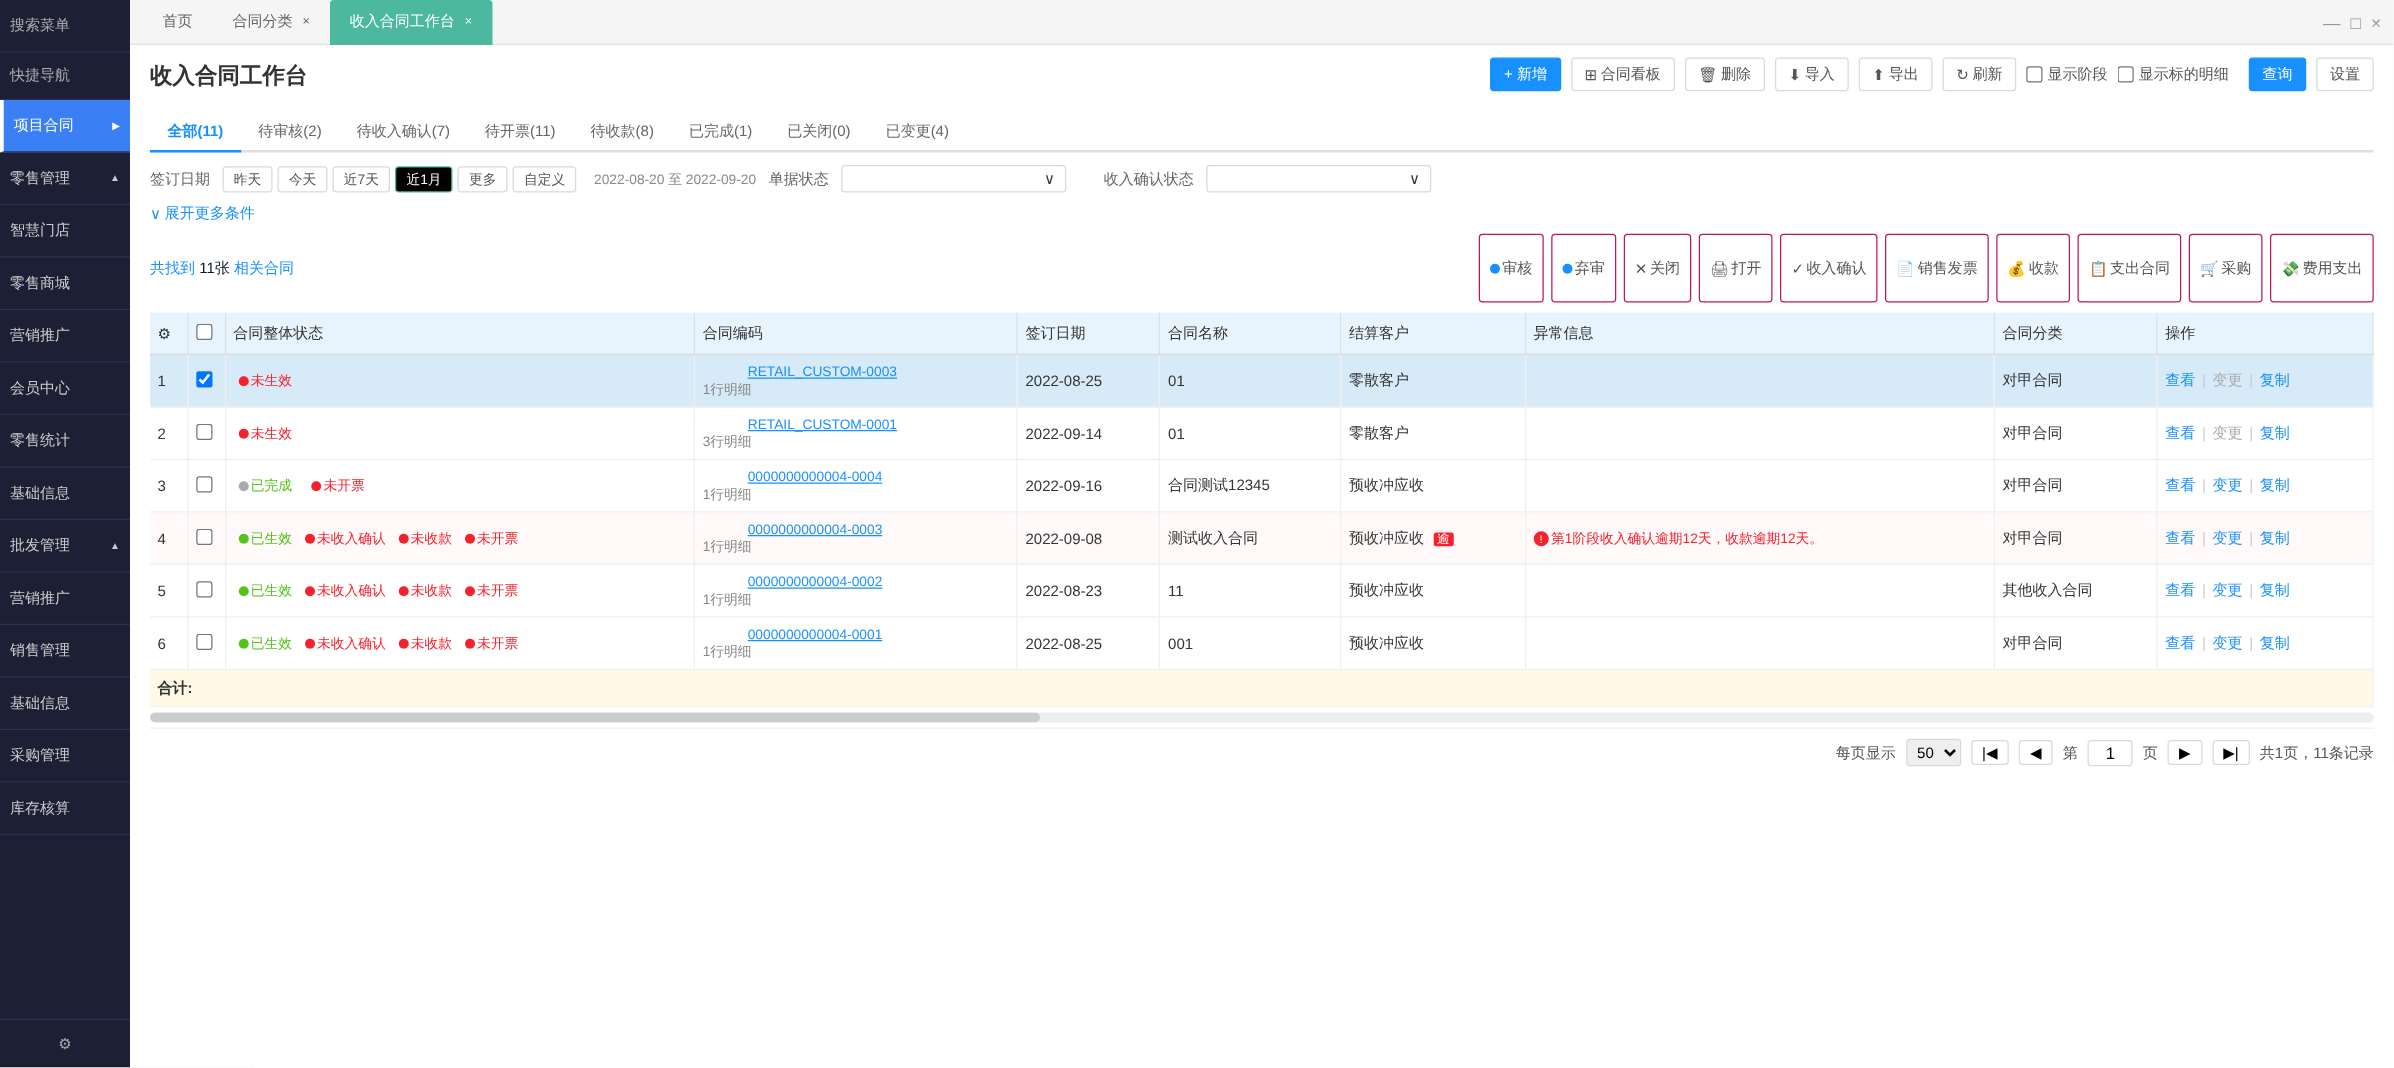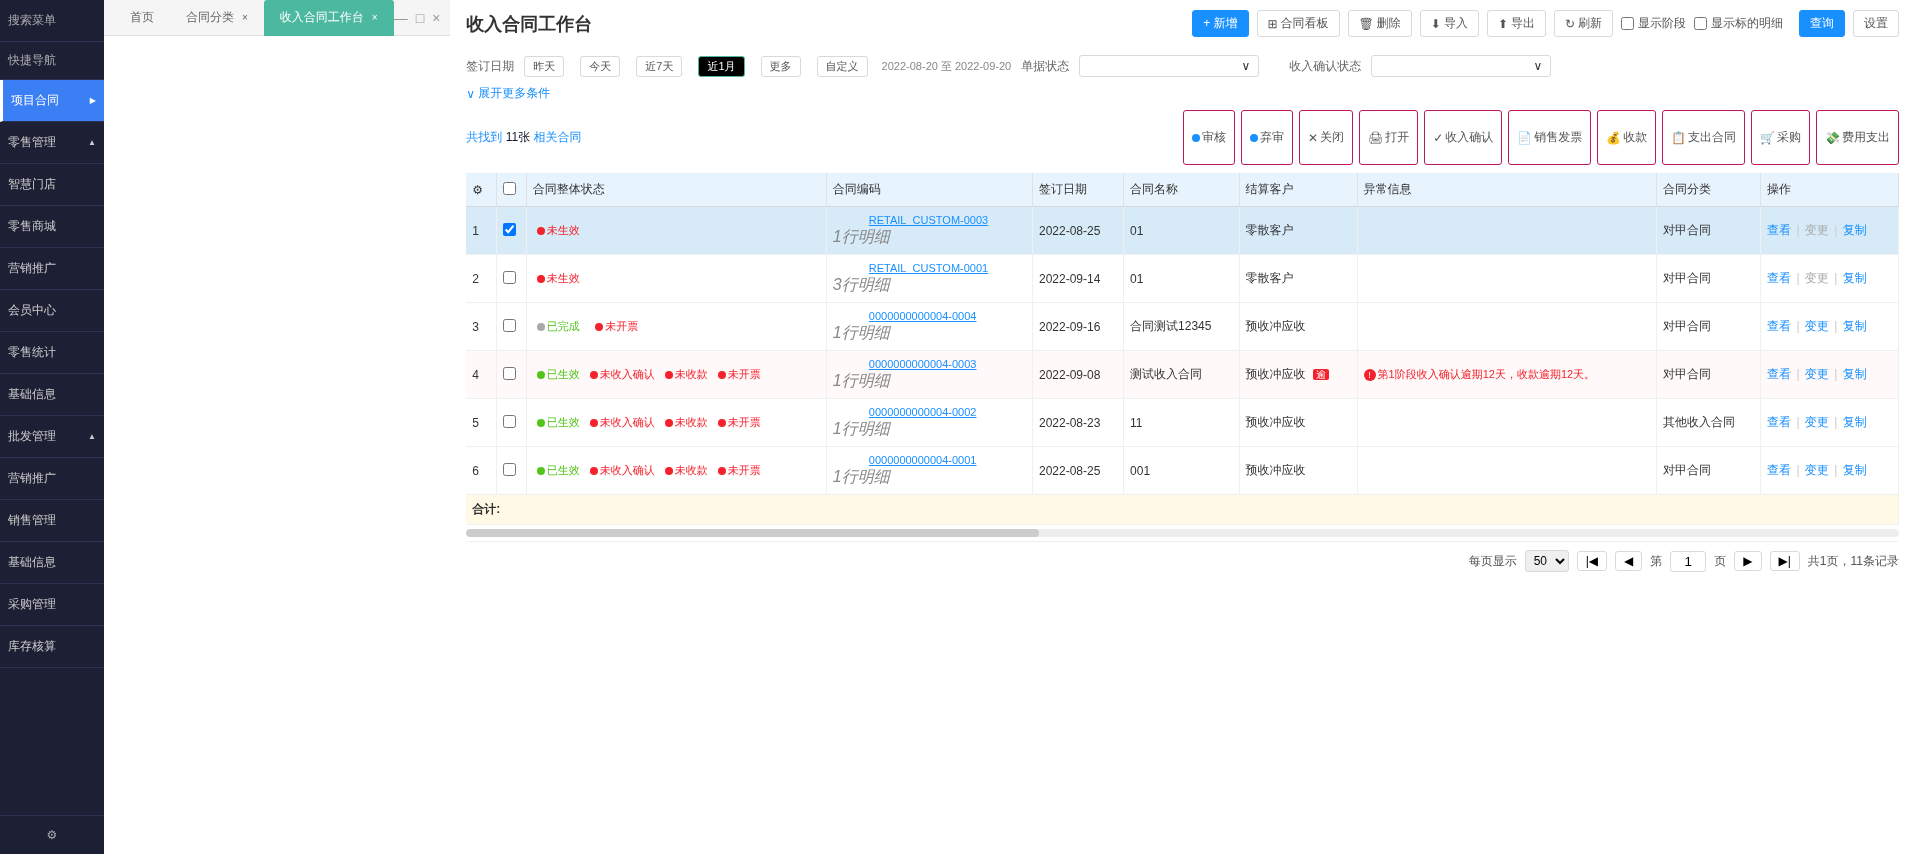--- a/index.html
+++ b/index.html
@@ -11,21 +11,21 @@
     
     .sidebar { width: 104px; background: #1d2035; color: #ccc; display: flex; flex-direction: column; flex-shrink: 0; }
     .sidebar-search { padding: 12px 8px; font-size: 12px; color: #aaa; cursor: pointer; border-bottom: 1px solid #2d3050; }
     .sidebar-nav { padding: 10px 8px; font-size: 12px; color: #aaa; cursor: pointer; border-bottom: 1px solid #2d3050; }
     .sidebar-item { padding: 12px 8px; font-size: 12px; color: #ccc; cursor: pointer; display: flex; align-items: center; justify-content: space-between; border-bottom: 1px solid #2d3050; }
     .sidebar-item.active { background: #3b7ff5; color: #fff; border-left: 3px solid #fff; }
     .sidebar-item .arrow { font-size: 8px; }
     .sidebar-bottom { margin-top: auto; padding: 12px 8px; cursor: pointer; color: #aaa; border-top: 1px solid #2d3050; text-align: center; }
 
     
-    .main-content { flex: 1; display: flex; flex-direction: row; overflow: hidden; background: #fff; }
+    .main-content { flex: 1; display: flex; flex-direction: column; overflow: hidden; background: #fff; }
 
     
     .tabs-bar { display: flex; align-items: center; background: #f5f5f5; border-bottom: 1px solid #e0e0e0; padding: 0 10px; height: 36px; flex-shrink: 0; }
     .tab { padding: 8px 16px; font-size: 12px; cursor: pointer; color: #666; height: 36px; display: flex; align-items: center; gap: 4px; }
     .tab.active { background: #4cb8a0; color: #fff; border-radius: 3px 3px 0 0; }
     .tab-close { font-size: 10px; margin-left: 4px; cursor: pointer; }
     .tabs-right { margin-left: auto; display: flex; align-items: center; gap: 8px; }
     .tabs-right span { font-size: 14px; cursor: pointer; color: #999; }
 
     
@@ -41,21 +41,21 @@
     .checkbox-label { display: flex; align-items: center; gap: 4px; font-size: 12px; color: #555; }
 
     
     .filter-tabs { display: flex; gap: 0; border-bottom: 2px solid #e0e0e0; margin-bottom: 10px; }
     .filter-tab { padding: 6px 14px; font-size: 12px; cursor: pointer; color: #666; border-bottom: 2px solid transparent; margin-bottom: -2px; }
     .filter-tab.active { color: #1890ff; border-bottom: 2px solid #1890ff; font-weight: bold; }
 
     
     .filter-bar { display: flex; align-items: center; gap: 10px; margin-bottom: 8px; flex-wrap: wrap; }
     .filter-label { font-size: 12px; color: #666; }
-    .filter-date-btns { display: flex; gap: 16px; align-items: flex-end; }
+    .filter-date-btns { display: flex; gap: 4px; align-items: flex-end; }
     .date-btn { padding: 2px 8px; font-size: 11px; border: 1px solid #d9d9d9; background: #fff; border-radius: 3px; cursor: pointer; color: #555; }
     .date-btn.active { background: #000000; color: #fff; border-color: #4cb8a0; }
     .date-range { font-size: 11px; color: #888; margin-left: 4px; }
     .filter-select { display: flex; align-items: center; gap: 4px; }
     .select-box { border: 1px solid #d9d9d9; border-radius: 3px; padding: 3px 8px; font-size: 12px; min-width: 160px; background: #fff; cursor: pointer; display: flex; align-items: center; justify-content: space-between; }
     .expand-btn { display: flex; align-items: center; gap: 3px; color: #1890ff; font-size: 12px; cursor: pointer; }
 
     
     .action-bar { display: flex; align-items: center; gap: 6px; margin-bottom: 8px; flex-wrap: wrap; }
     .found-text { font-size: 12px; color: #333; flex: 1; }
@@ -73,21 +73,21 @@
     .status-tag { display: inline-flex; align-items: center; gap: 2px; padding: 1px 4px; border-radius: 2px; font-size: 11px; }
     .status-inactive { color: #f5222d; }
     .status-active { color: #52c41a; }
     .status-complete { color: #52c41a; }
     .status-circle { width: 8px; height: 8px; border-radius: 50%; display: inline-block; }
     .circle-red { background: #f5222d; }
     .circle-green { background: #52c41a; }
     .circle-gray { background: #aaa; }
 
     .link-text { color: #1890ff; text-decoration: underline; cursor: pointer; font-size: 11px; padding-left: 36px; }
-    .sub-text { font-size: 16px; color: #888; font-style: italic; }
+    .sub-text { font-size: 11px; color: #888; }
 
     .op-link { color: #1890ff; cursor: pointer; font-size: 12px; }
     .op-sep { color: #ccc; margin: 0 2px; }
 
     .error-msg { color: #f5222d; font-size: 11px; display: flex; align-items: center; gap: 2px; }
     .error-circle { width: 12px; height: 12px; border-radius: 50%; background: #f5222d; color: #fff; font-size: 9px; display: inline-flex; align-items: center; justify-content: center; flex-shrink: 0; }
 
     
     .pagination-bar { display: flex; align-items: center; justify-content: flex-end; gap: 8px; padding: 8px 0; border-top: 1px solid #f0f0f0; font-size: 12px; color: #555; }
     .page-btn { padding: 2px 8px; border: 1px solid #d9d9d9; background: #fff; border-radius: 3px; cursor: pointer; font-size: 12px; }
@@ -205,20 +205,30 @@
           </label>
           <label class="checkbox-label">
             <input type="checkbox" style=""> 
               <span>显示标的明细</span>
           </label>
           <button class="toolbar-btn primary" style="margin-left:8px;">查询</button>
           <button class="toolbar-btn">设置</button>
         </div>
       </div>
 
+      <div class="filter-tabs">
+        <div class="filter-tab active">全部(11)</div>
+        <div class="filter-tab">待审核(2)</div>
+        <div class="filter-tab">待收入确认(7)</div>
+        <div class="filter-tab">待开票(11)</div>
+        <div class="filter-tab">待收款(8)</div>
+        <div class="filter-tab">已完成(1)</div>
+        <div class="filter-tab">已关闭(0)</div>
+        <div class="filter-tab">已变更(4)</div>
+      </div>
 
       <div class="filter-bar">
         <span class="filter-label">签订日期</span>
         <div class="filter-date-btns">
           <button class="date-btn">昨天</button>
           <button class="date-btn">今天</button>
           <button class="date-btn">近7天</button>
           <button class="date-btn active">近1月</button>
           <button class="date-btn">更多</button>
           <button class="date-btn">自定义</button>

